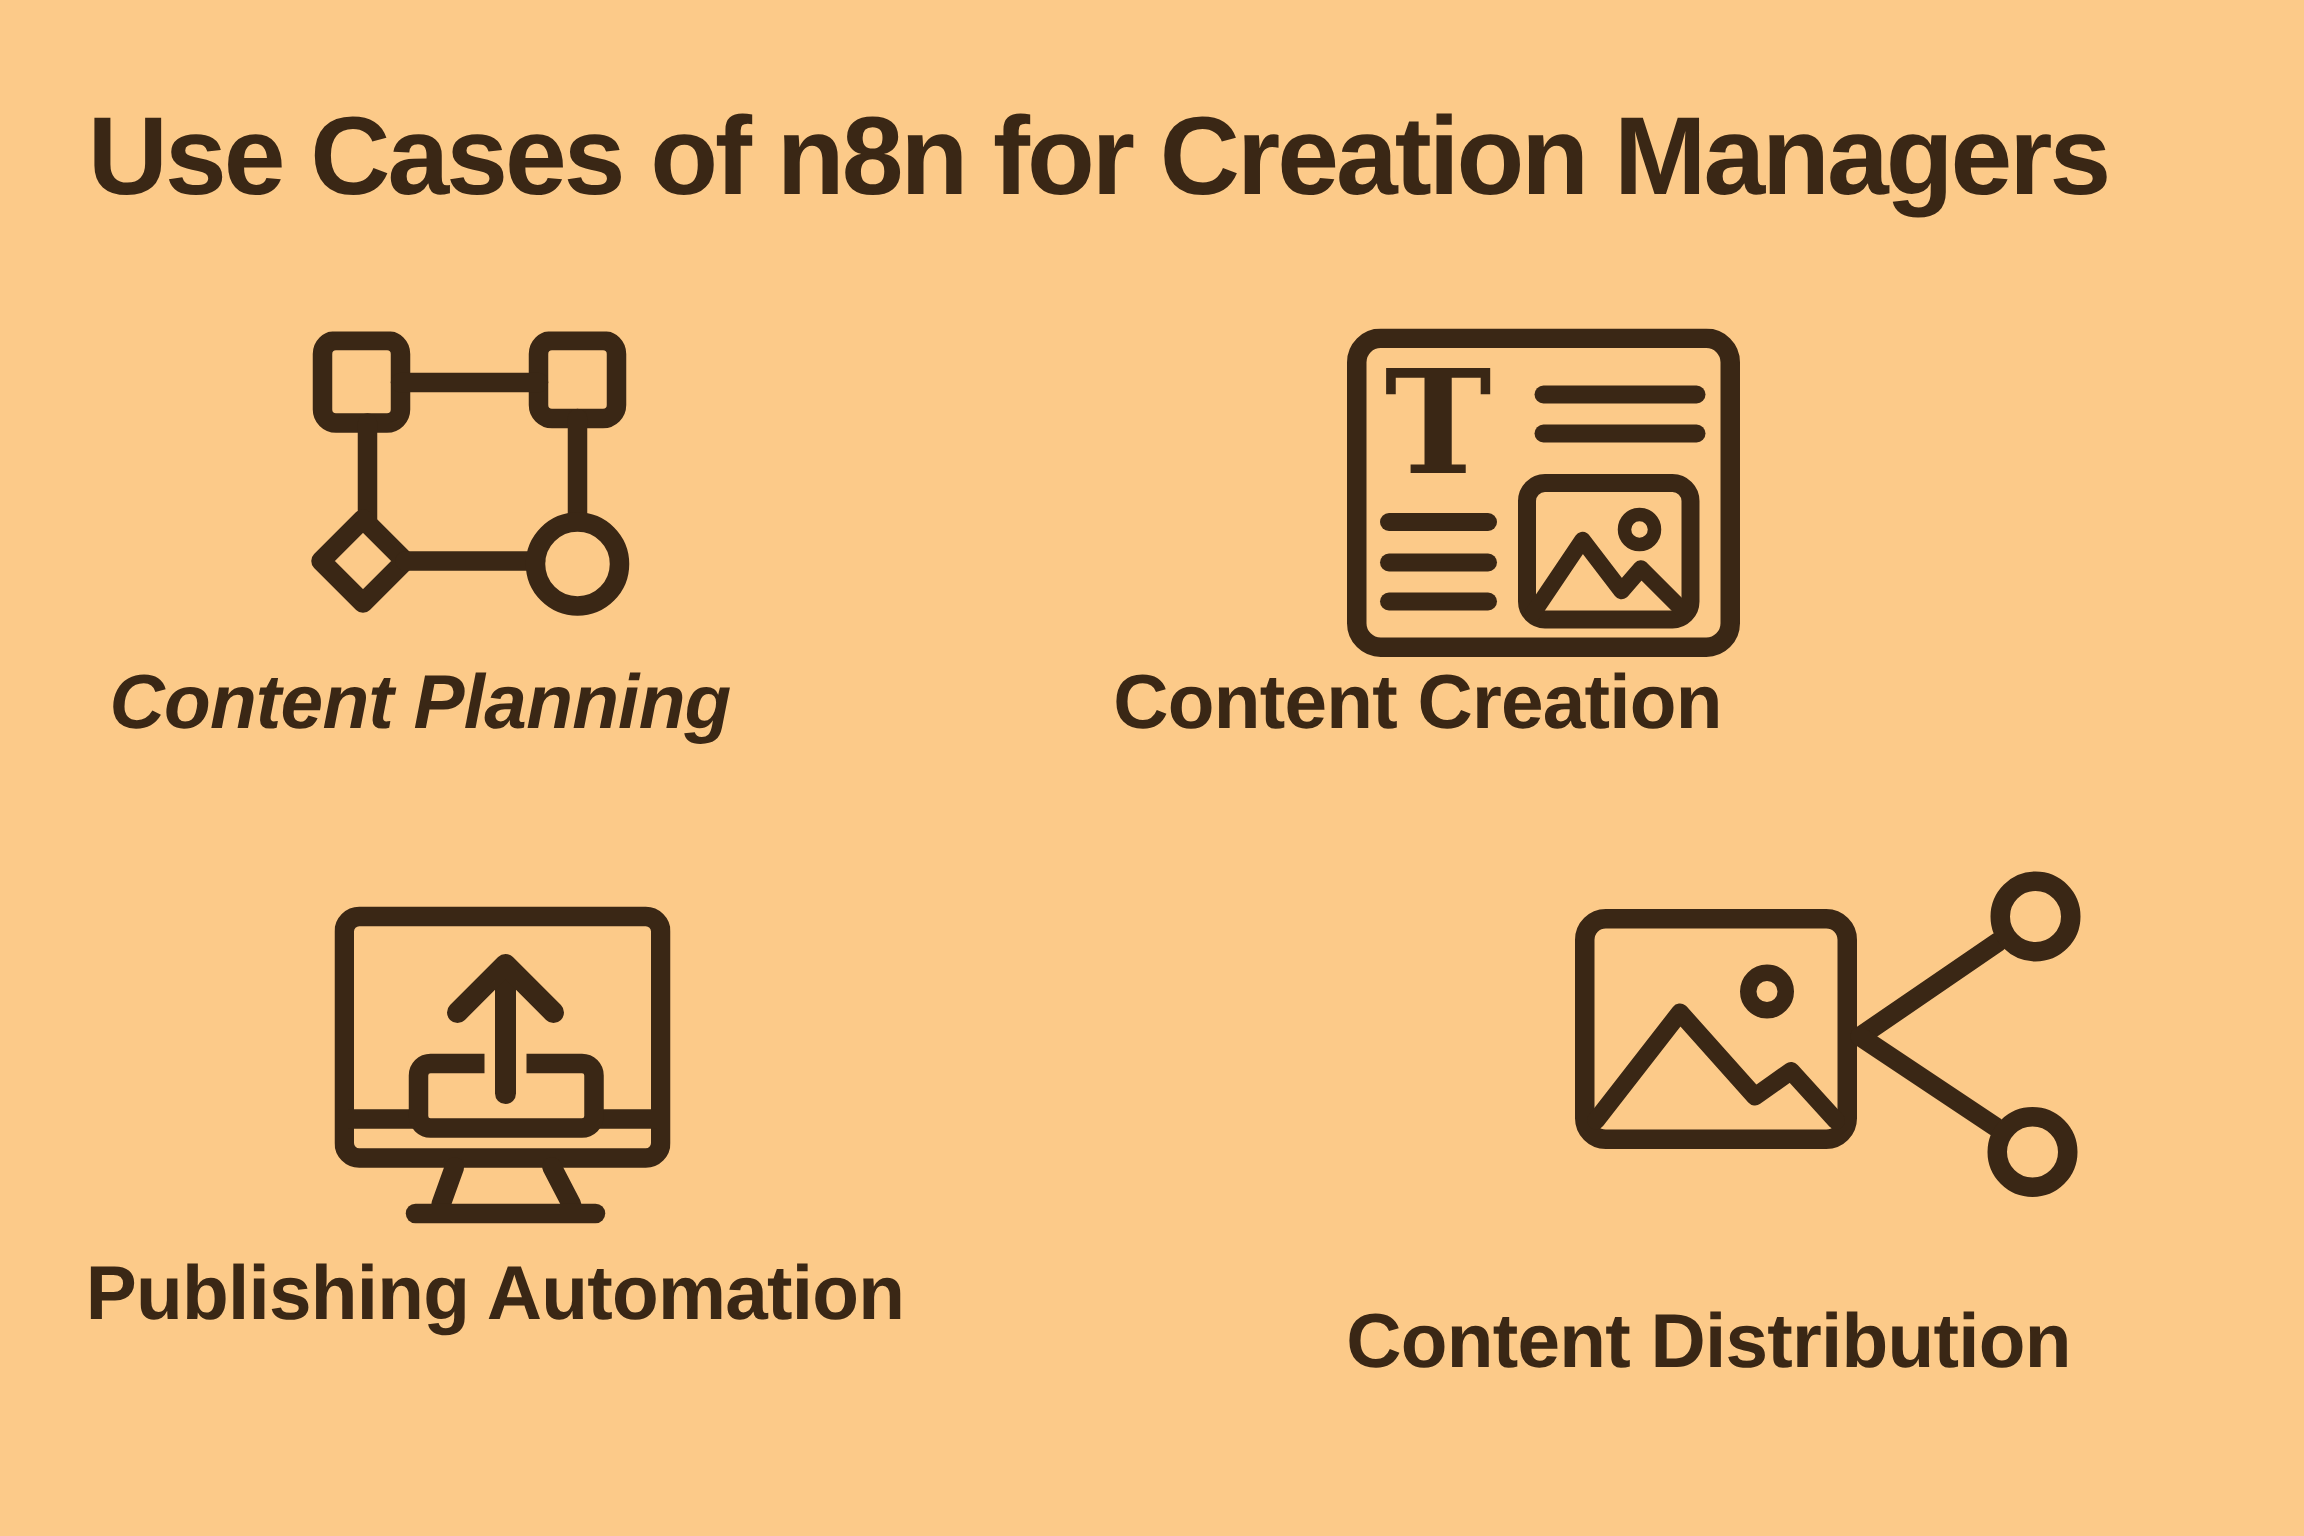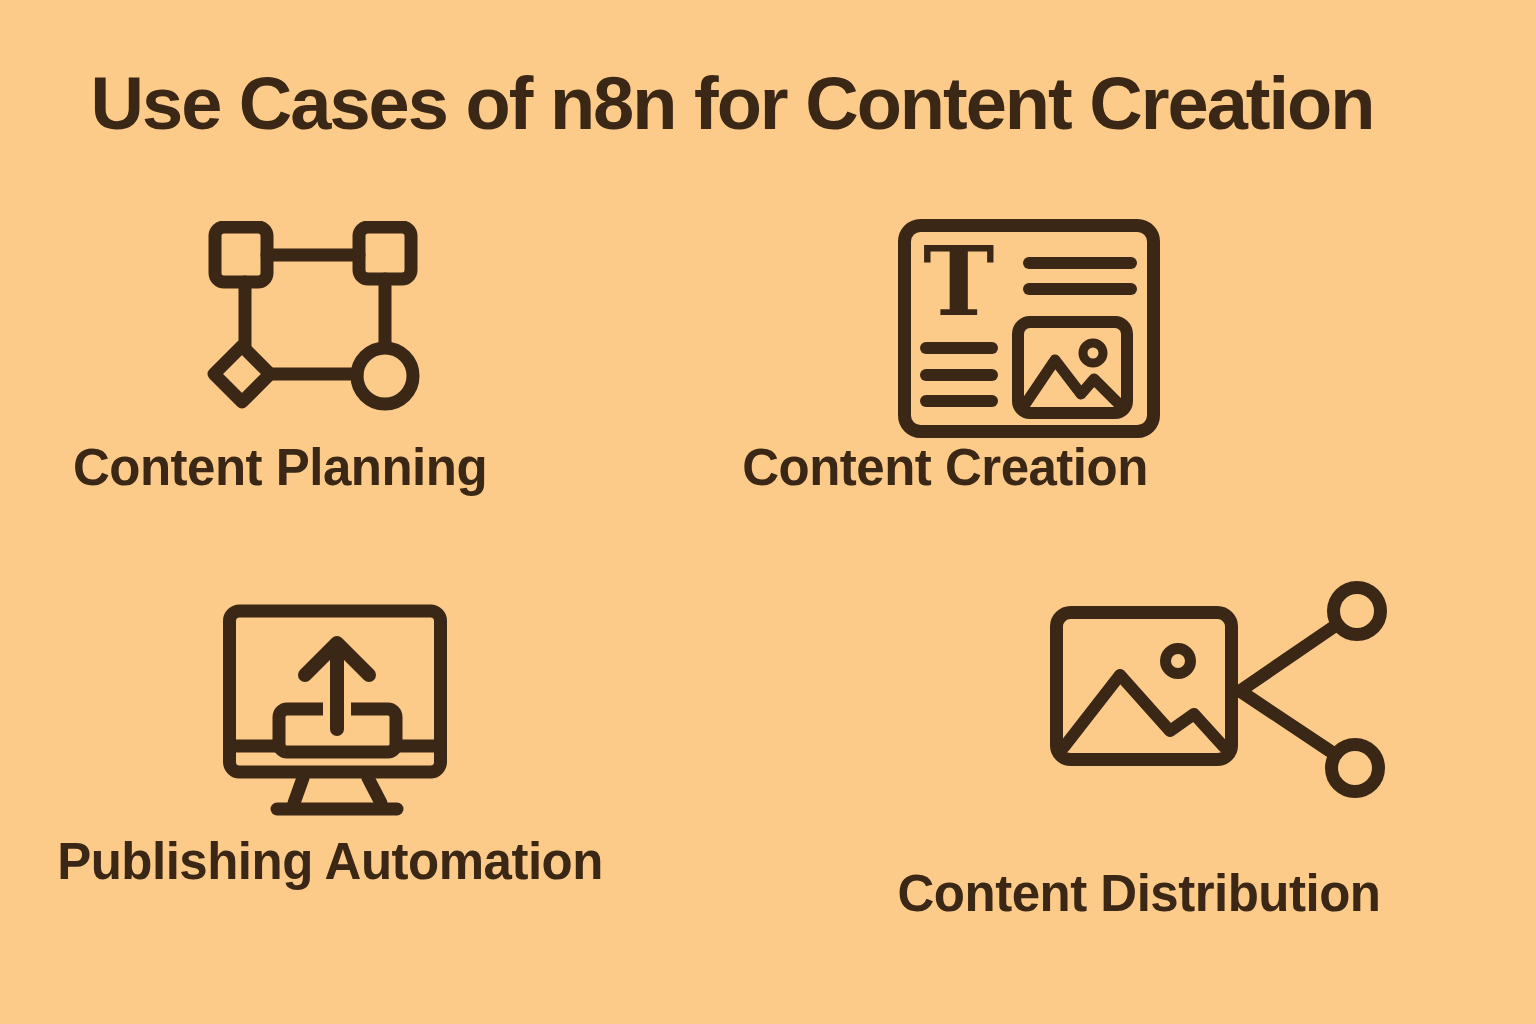--- a/index.html
+++ b/index.html
@@ -26,32 +26,32 @@
   }
   .cell-label {
     position:absolute; transform:translateX(-50%);
     font-size:51px; font-weight:bold; letter-spacing:-0.5px;
     white-space:nowrap; color:var(--ink); line-height:1;
   }
   .icon-planning    { left:165px;  top:205px; width:225px; height:195px; }
   .icon-creation    { left:858px;  top:203px; width:262px; height:220px; }
   .icon-publishing  { left:183px;  top:585px; width:224px; height:218px; }
   .icon-distribution{ left:1008px; top:563px; width:340px; height:220px; }
-  .label-planning    { left:280px;  top:442px; }
+  .label-planning    { left:280px;  top:442px;font-style:italic; }
   .label-creation    { left:945px;  top:442px; }
   .label-publishing  { left:330px;  top:836px; }
   .label-distribution{ left:1139px; top:836px;margin-top:32px; }
   .serif-t { font-family:"DejaVu Serif", serif; font-weight:bold; font-size:96px; fill:var(--ink); }
 </style>
 </head>
 <body>
 
 <main>
 
-  <h1 class="title">Use Cases of n8n for Content Creation</h1>
+  <h1 class="title">Use Cases of n8n for Creation Managers</h1>
 
   <figure class="icon icon-planning">
     <svg viewBox="0 0 225 195" xmlns="http://www.w3.org/2000/svg">
       <g class="stroke">
         <rect x="10" y="6" width="52" height="55" rx="9"></rect>
         <rect x="154" y="6" width="52" height="52" rx="9"></rect>
         <line x1="62" y1="34" x2="154" y2="34"></line>
         <line x1="40" y1="61" x2="40" y2="125"></line>
         <polygon points="37,125 65,153 37,181 9,153"></polygon>
         <line x1="65" y1="153" x2="152" y2="153"></line>

